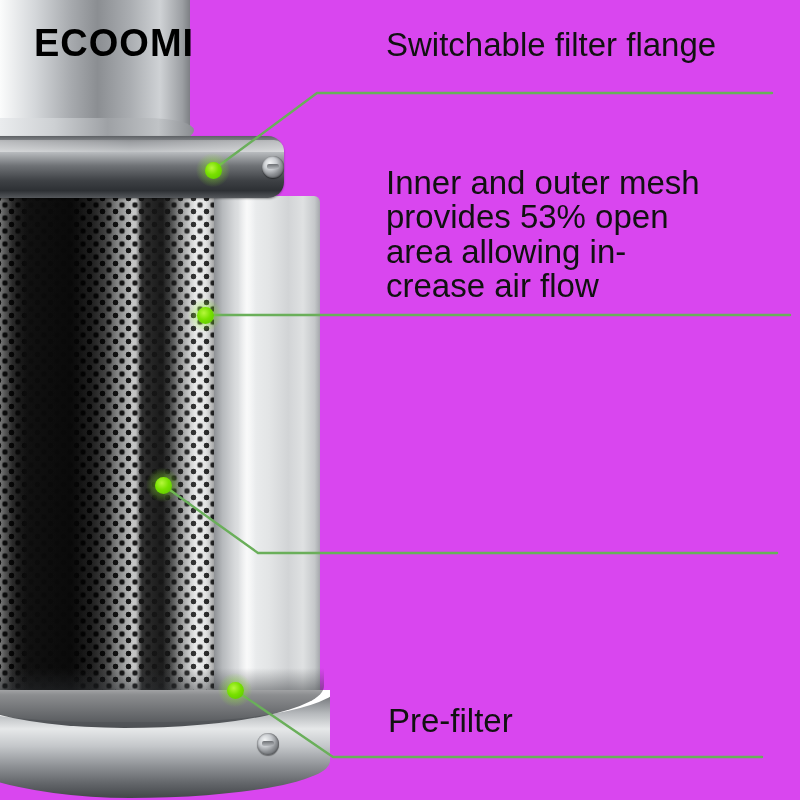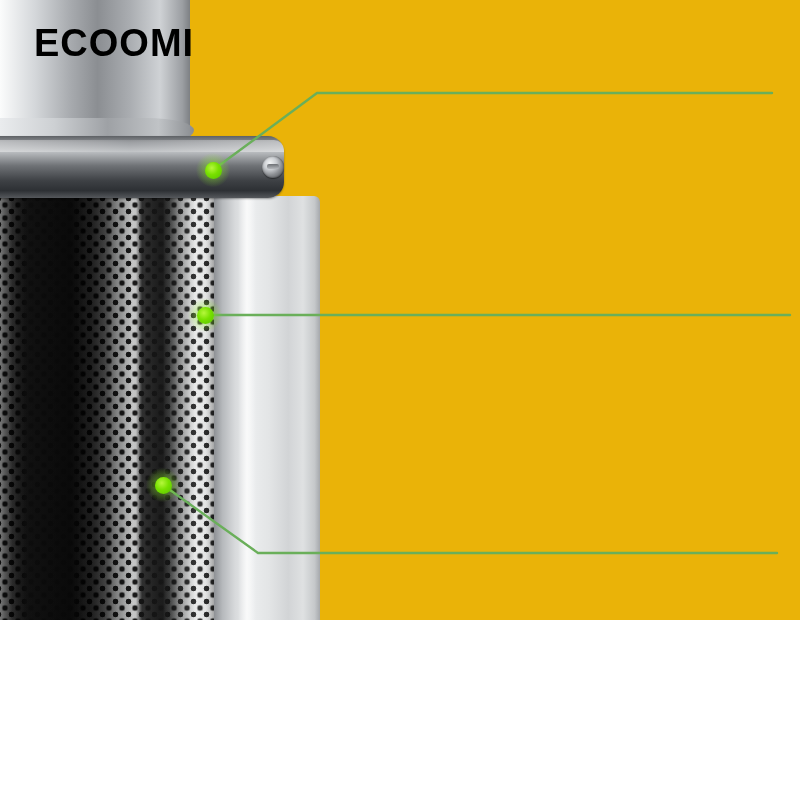--- a/index.html
+++ b/index.html
@@ -3,22 +3,22 @@
 <meta charset="utf-8">
 <style>
   html, body {
     margin: 0;
     padding: 0;
     background: #ffffff;
   }
   #stage {
     position: relative;
     width: 800px;
-    height: 620px;
-    background: #eab308;
+    height: 800px;
+    background: #d946ef;
     overflow: hidden;
     font-family: "Liberation Sans", sans-serif;
   }
 
   
   #product {
     position: absolute;
     left: 0;
     top: 0;
     width: 340px;
@@ -320,14 +320,20 @@
       <div class="dot-glow" style="left: 213px; top: 170px;"></div>
       <div class="dot-core" style="left: 213px; top: 170px;"></div>
       <div class="dot-glow" style="left: 205px; top: 315px;"></div>
       <div class="dot-core" style="left: 205px; top: 315px;"></div>
       <div class="dot-glow" style="left: 163px; top: 485px;"></div>
       <div class="dot-core" style="left: 163px; top: 485px;"></div>
       <div class="dot-glow" style="left: 235px; top: 690px;"></div>
       <div class="dot-core" style="left: 235px; top: 690px;"></div>
     </div>
 
+  <div class="label" id="label-1">Switchable filter flange</div>
+  <div class="label" id="label-2">Inner and outer mesh
+provides 53% open
+area allowing in-
+crease air flow</div>
+  <div class="label" id="label-4">Pre-filter</div>
 
 </div>
 
 </body></html>

